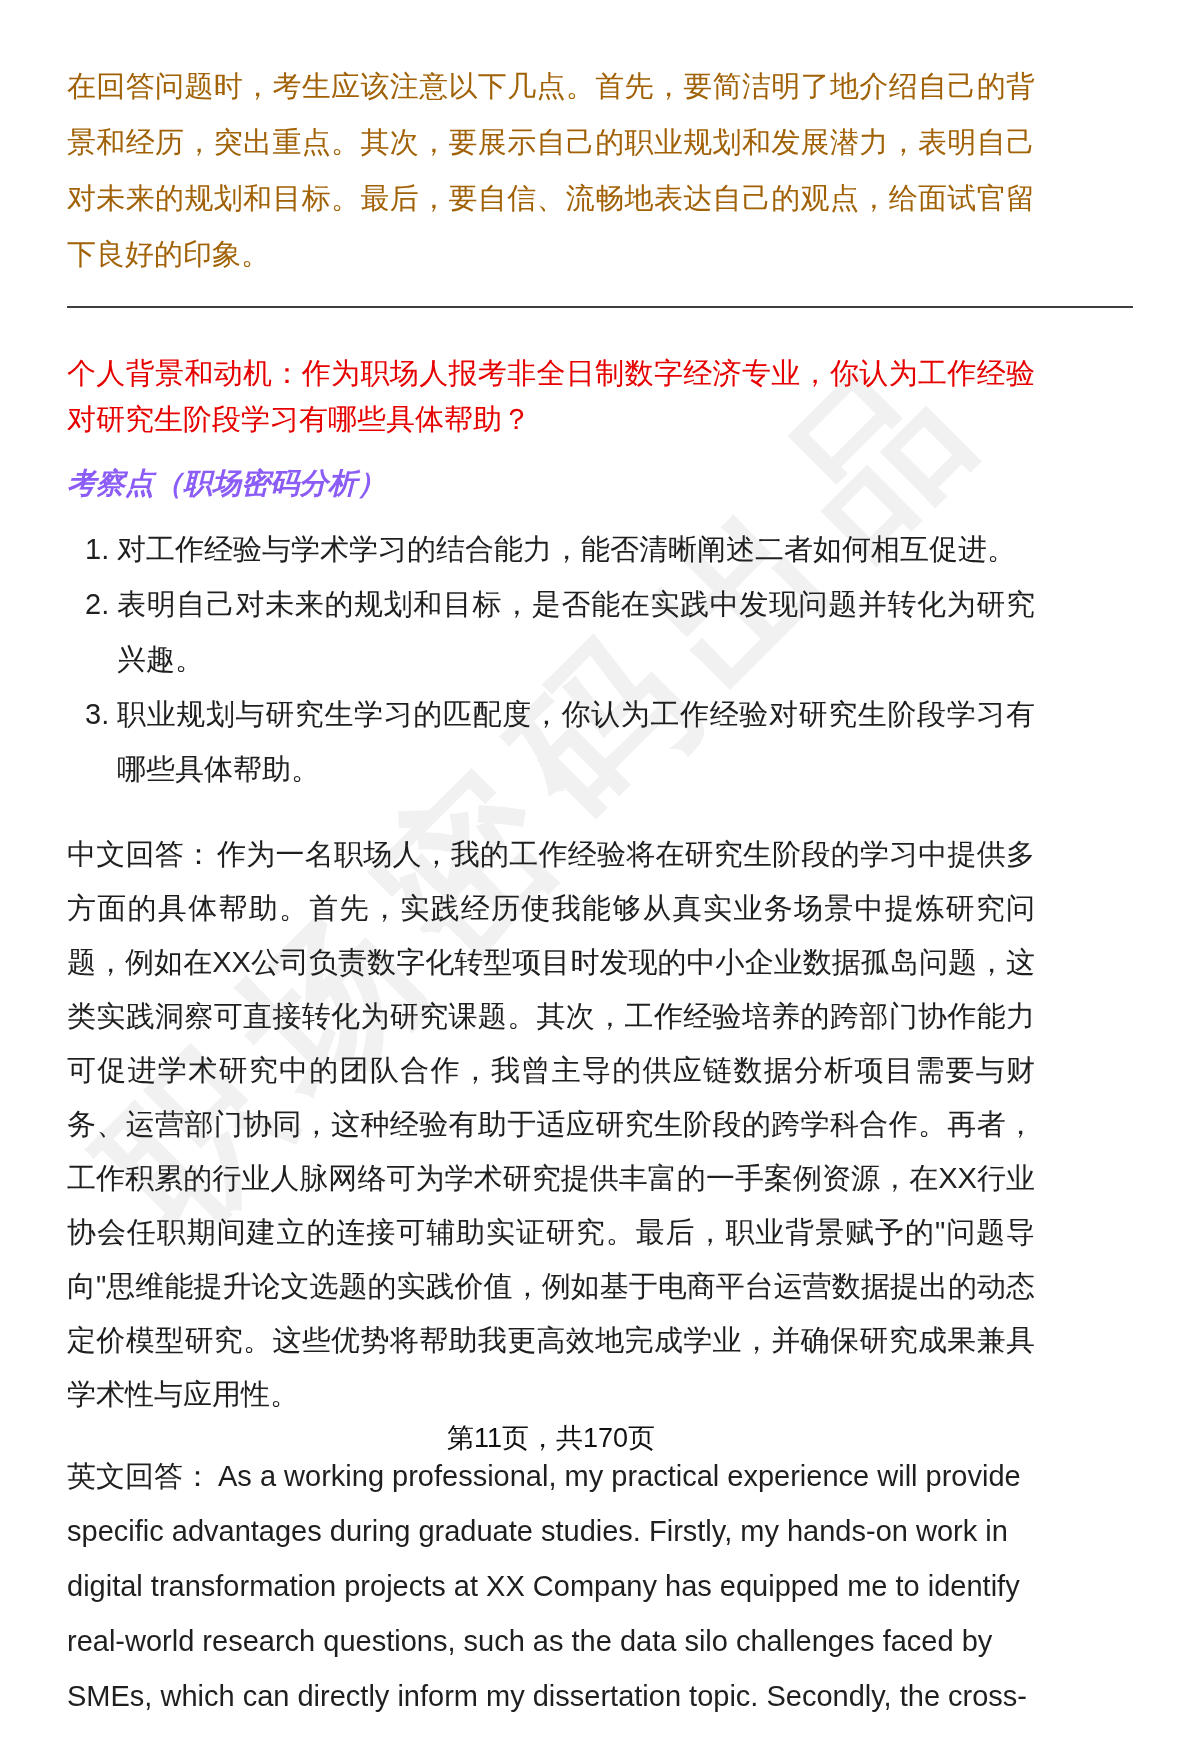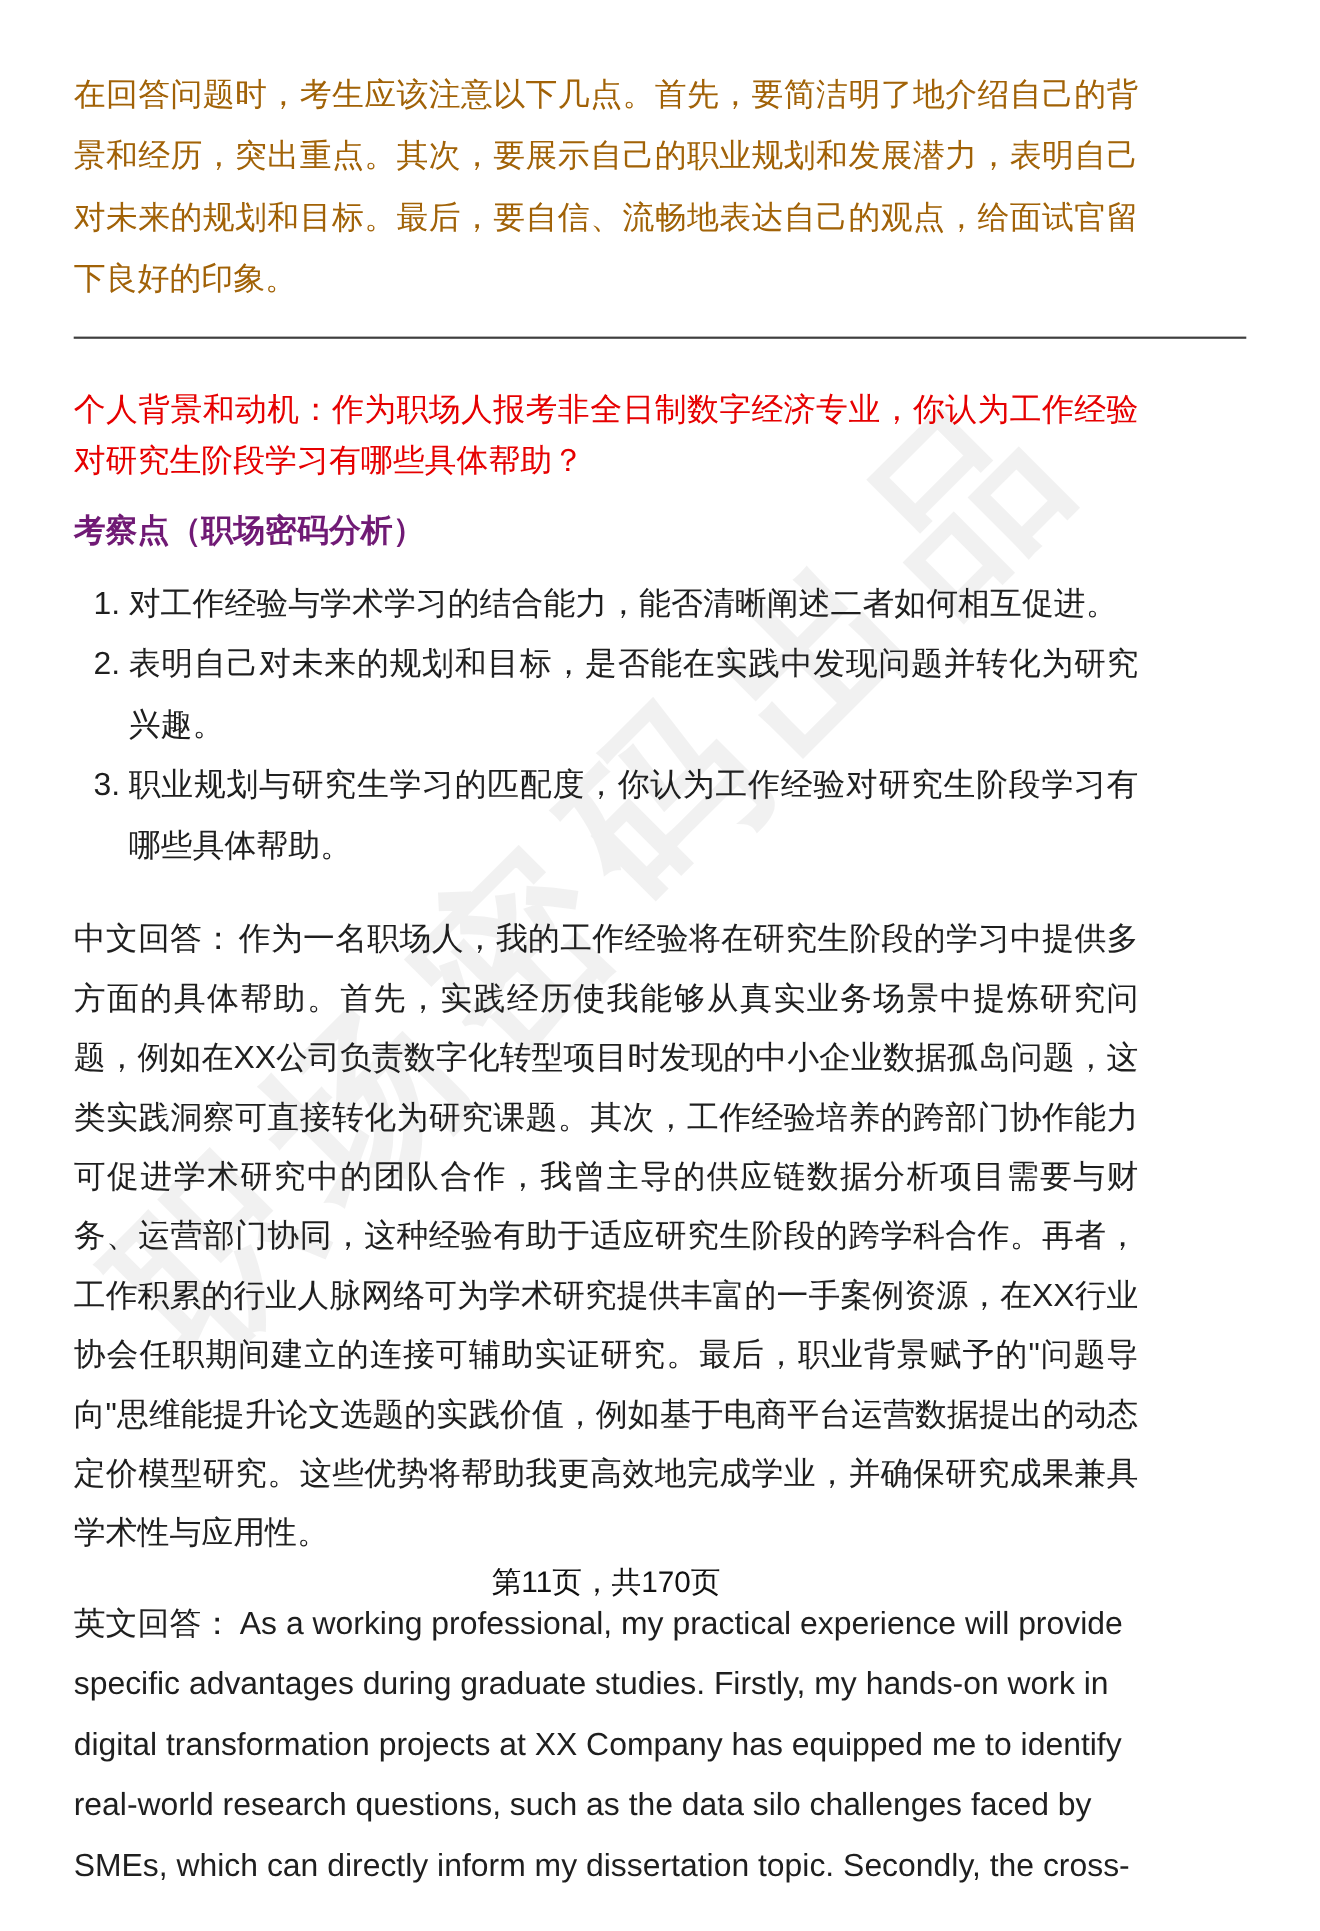--- a/index.html
+++ b/index.html
@@ -40,21 +40,22 @@
     font-weight: normal;
     color: #e60000;
     text-align: justify;
   }
 
   .exam-heading {
     margin-top: 18px;
     font-size: 29px;
     line-height: 46px;
     font-weight: bold;
-    color: #701a75;
+    color: #8b5cf6;
+    font-style: italic;
   }
 
   .points {
     margin-top: 16px;
     font-size: 29px;
     line-height: 55px;
     color: #1f1f1f;
   }
   .point-row { display: flex; }
   .point-num {

